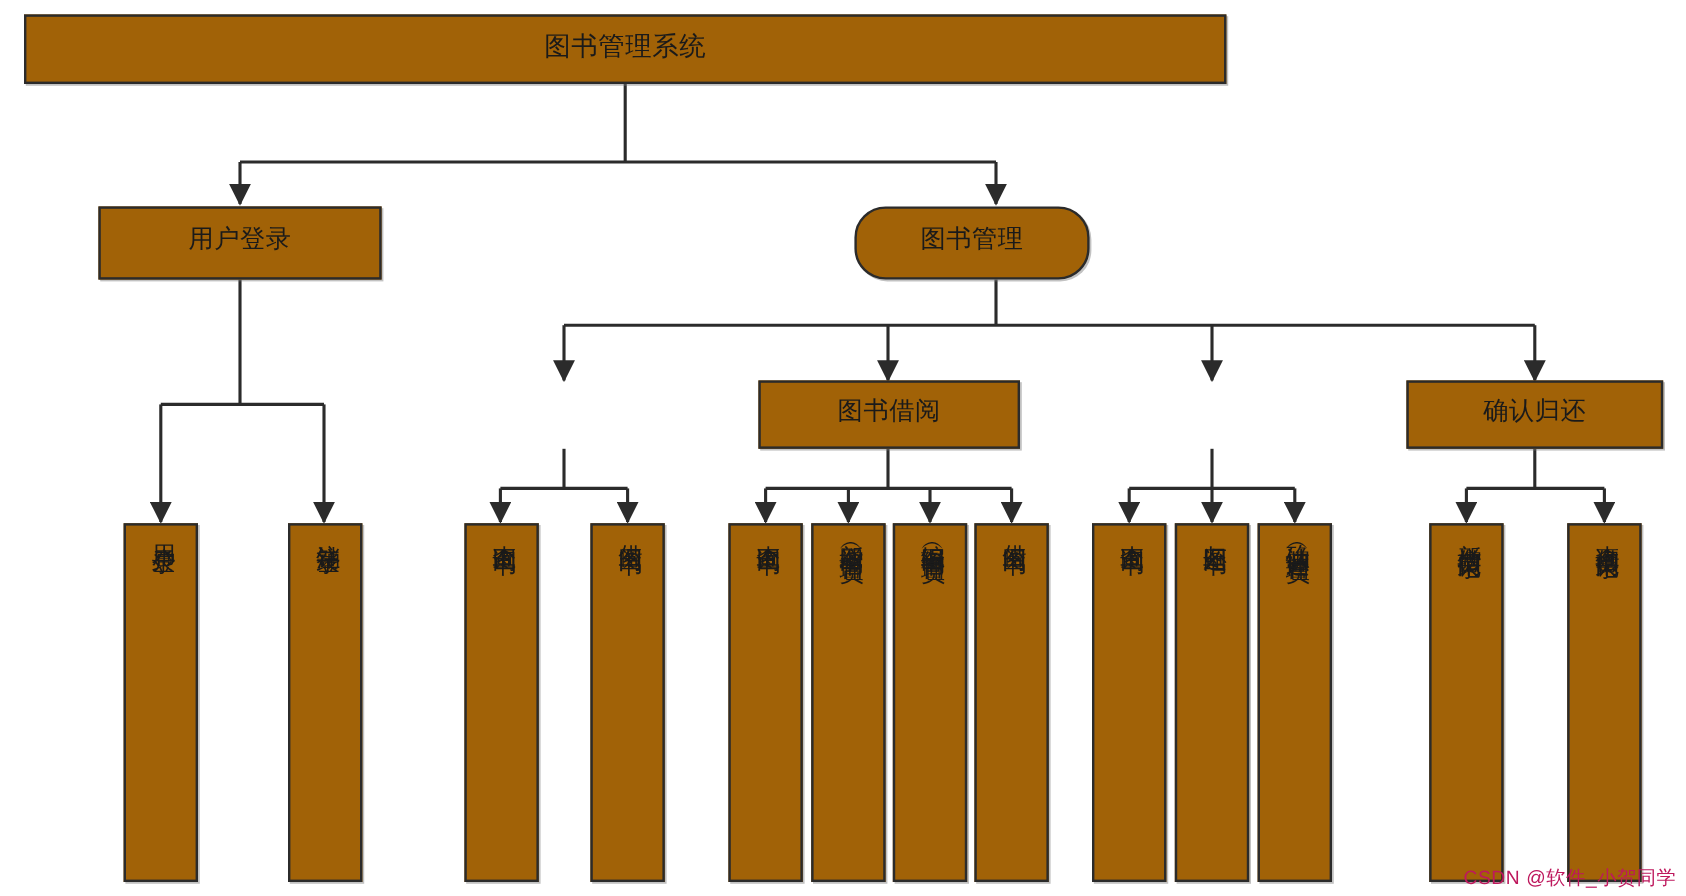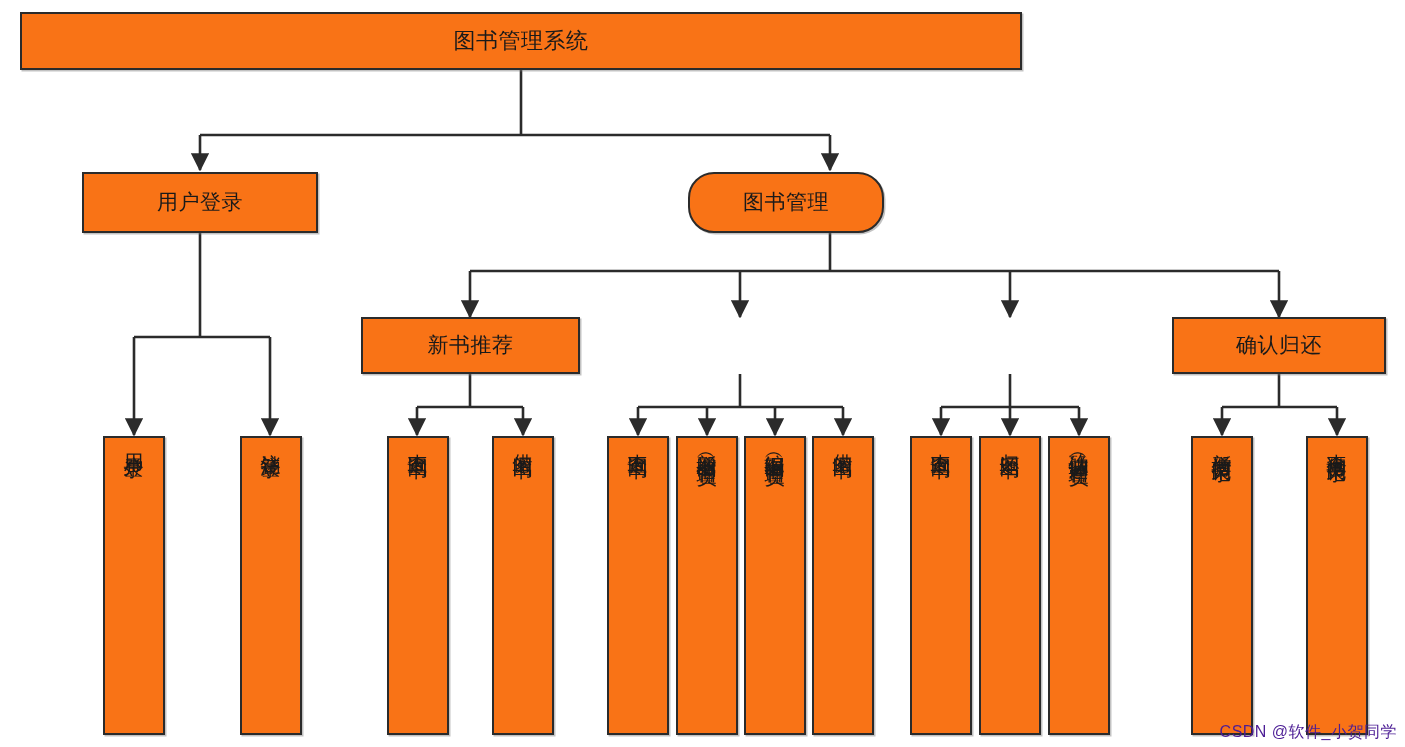--- a/index.html
+++ b/index.html
@@ -23,26 +23,27 @@
     left: 0;
     top: 0;
     width: 1405px;
     height: 747px;
     pointer-events: none;
   }
   .node {
     position: absolute;
     box-sizing: border-box;
     border: 2.5px solid #2b2b2b;
-    background: #f97316;
+    background: #a16207;
     display: flex;
     align-items: center;
     justify-content: center;
     color: #1a1a1a;
     box-shadow: 1.5px 1.5px 0 rgba(120,120,120,0.45);
+    font-family: Liberation Mono, monospace;
   }
   .node .label {
     display: block;
     text-align: center;
     line-height: 1.18;
     letter-spacing: 0.5px;
     white-space: nowrap;
   }
   
   .node.h .label {
@@ -64,21 +65,21 @@
     line-height: 1.1;
     letter-spacing: 2px;
     white-space: nowrap;
     margin: 0 auto;
   }
   .watermark {
     position: absolute;
     right: 8px;
     bottom: 4px;
     font-size: 16px;
-    color: #4c1d95;
+    color: #be185d;
     letter-spacing: 0.5px;
     white-space: nowrap;
     user-select: none;
   }
 </style>
 </head>
 <body>
 
 <div id="canvas">
 
@@ -134,26 +135,26 @@
     </g>
   </svg>
 
   <div class="node h root" style="left:20px; top:12px; width:1002px; height:58px;">
     <span class="label">图书管理系统</span>
   </div>
 
   <div class="node h" style="left:82px; top:172px; width:236px; height:61px;">
     <span class="label">用户登录</span>
   </div>
-  <div class="node h" style="left:688px; top:172px; width:196px; height:61px;border-radius:26px;">
+  <div class="node h" style="left:712px; top:172px; width:196px; height:61px;border-radius:26px;">
     <span class="label">图书管理</span>
   </div>
 
-  <div class="node h" style="left:361px; top:317px; width:219px; height:57px;">
-    <span class="label">新书推荐</span>
+  <div class="node h" style="left:632px; top:317px; width:218px; height:57px;">
+    <span class="label">图书借阅</span>
   </div>
   <div class="node h" style="left:1172px; top:317px; width:214px; height:57px;">
     <span class="label">确认归还</span>
   </div>
 
   <div class="node v" style="left:103px; top:436px; width:62px; height:299px;">
     <span class="label">用户登录</span>
   </div>
   <div class="node v" style="left:240px; top:436px; width:62px; height:299px;">
     <span class="label">注销登录</span>

